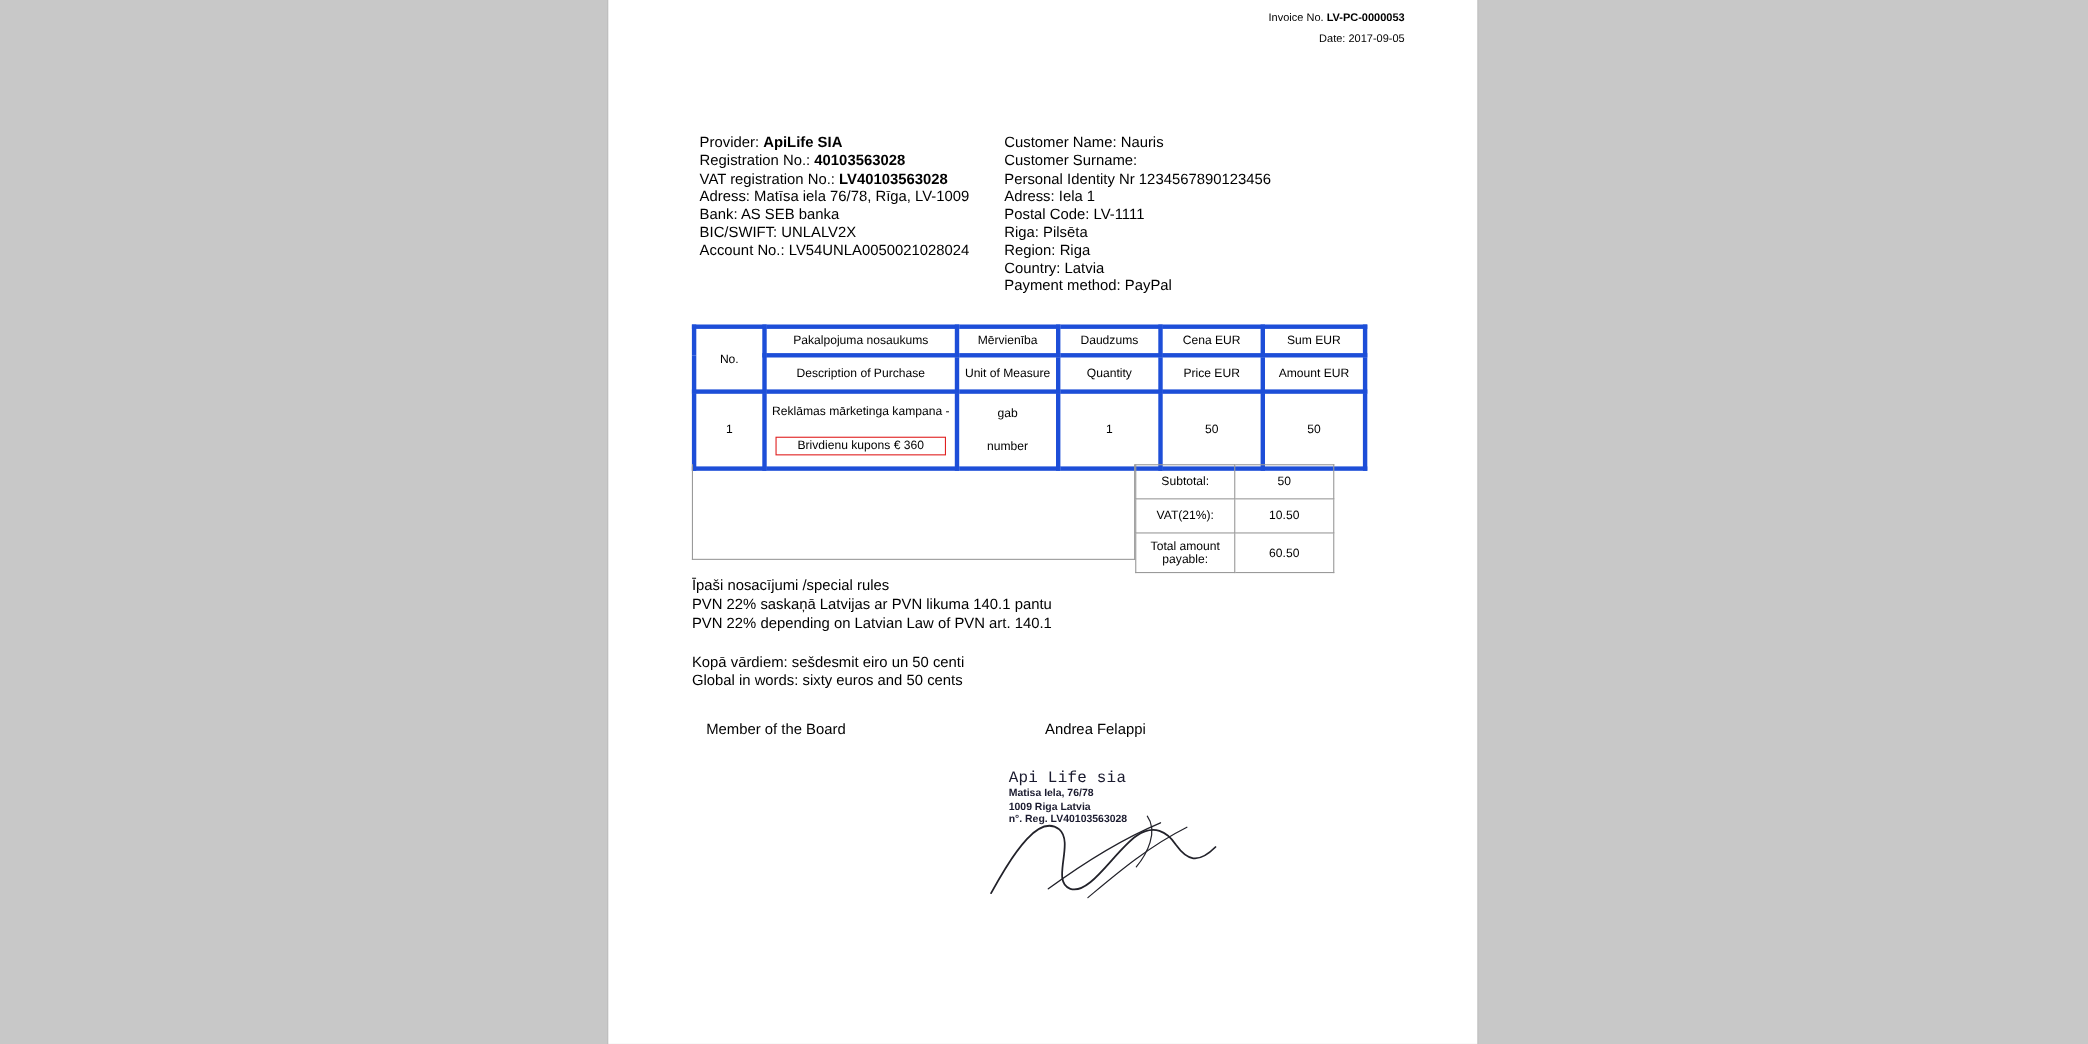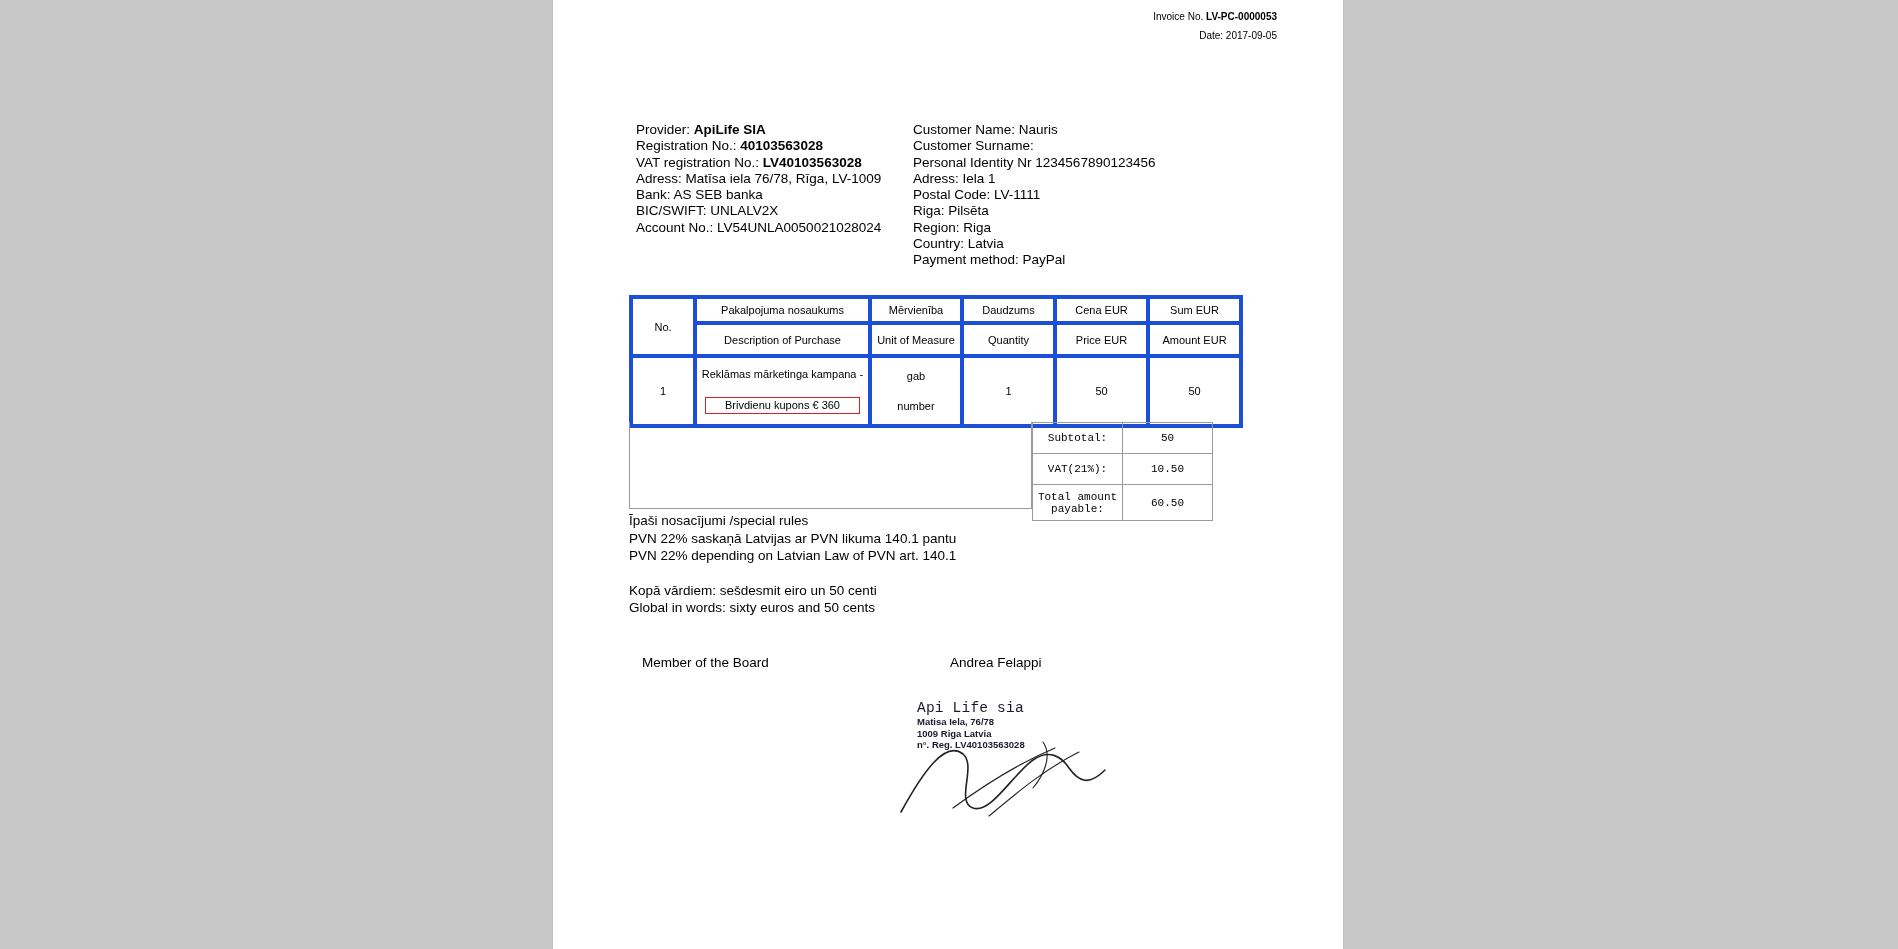--- a/index.html
+++ b/index.html
@@ -116,41 +116,40 @@
     border-collapse: collapse;
     font-size: 11px;
     color: #000;
   }
   .totals-table td {
     border: 1px solid #9a9a9a;
     text-align: center;
     vertical-align: middle;
     height: 26px;
     padding: 2px 4px;
-    font-family: Liberation Mono, monospace;
   }
   .tot-label { width: 81px; }
   .tot-value { width: 81px; }
   .tot-tall td { height: 31px; }
   .empty-left {
     position: absolute;
     left: 76px;
     top: 422px;
     width: 403px;
     height: 87px;
     border: 1px solid #9a9a9a;
     border-top: none;
     box-sizing: border-box;
   }
 
   
   .notes {
     position: absolute;
     left: 76px;
-    top: 512px;
+    top: 523px;
     font-size: 13.5px;
     line-height: 17.5px;
     color: #000;
   }
   .notes .gap { height: 17px; }
 
   .signature-row {
     position: absolute;
     left: 89px;
     top: 655px;

